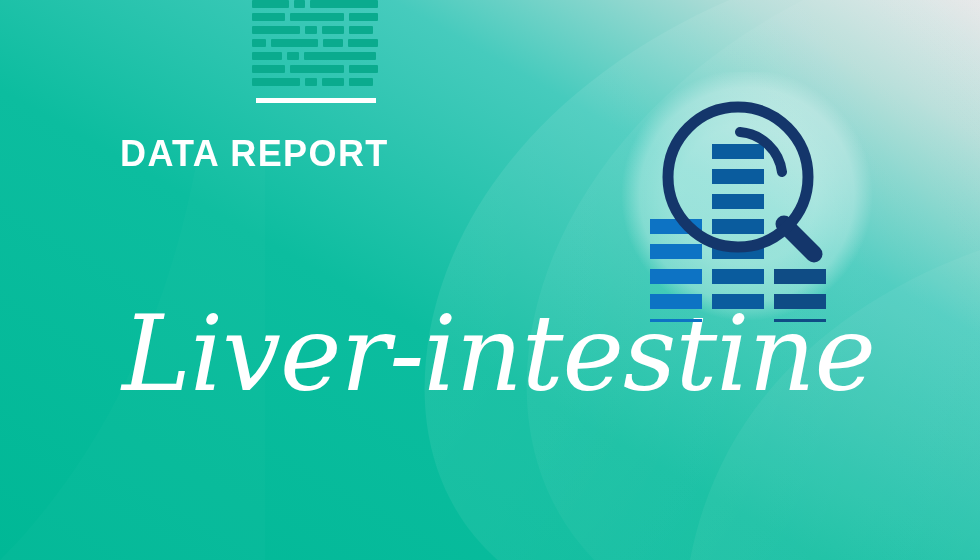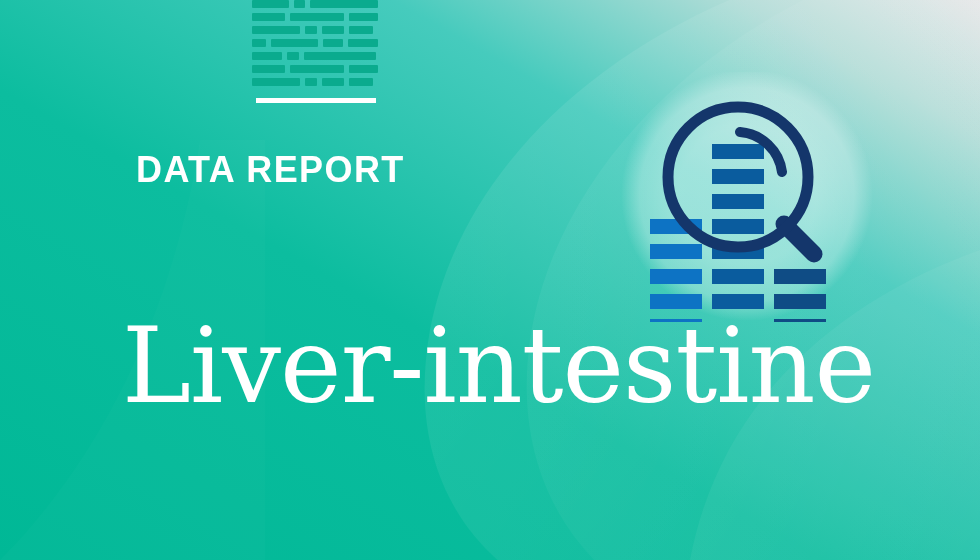--- a/index.html
+++ b/index.html
@@ -51,36 +51,37 @@
     width: 120px;
     height: 5px;
     background: #ffffff;
   }
 
   
   #kicker {
     position: absolute;
     left: 120px;
     top: 134px;
-    margin: 16px;
+    margin: 0;
     font-size: 36px;
     font-weight: 700;
     letter-spacing: 1.4px;
     color: #ffffff;
     line-height: 1.1;
     white-space: nowrap;
   }
 
   
   #title {
     position: absolute;
     left: 122px;
-    top: 312px;
+    top: 300px;
     margin: 0;
     font-family: "DejaVu Serif", "Liberation Serif", serif;
+    font-style: italic;
     font-weight: 400;
     font-size: 104px;
     line-height: 1.05;
     color: #ffffff;
     white-space: nowrap;
     letter-spacing: -1px;
   }
 
   
   #icon-wrap {

